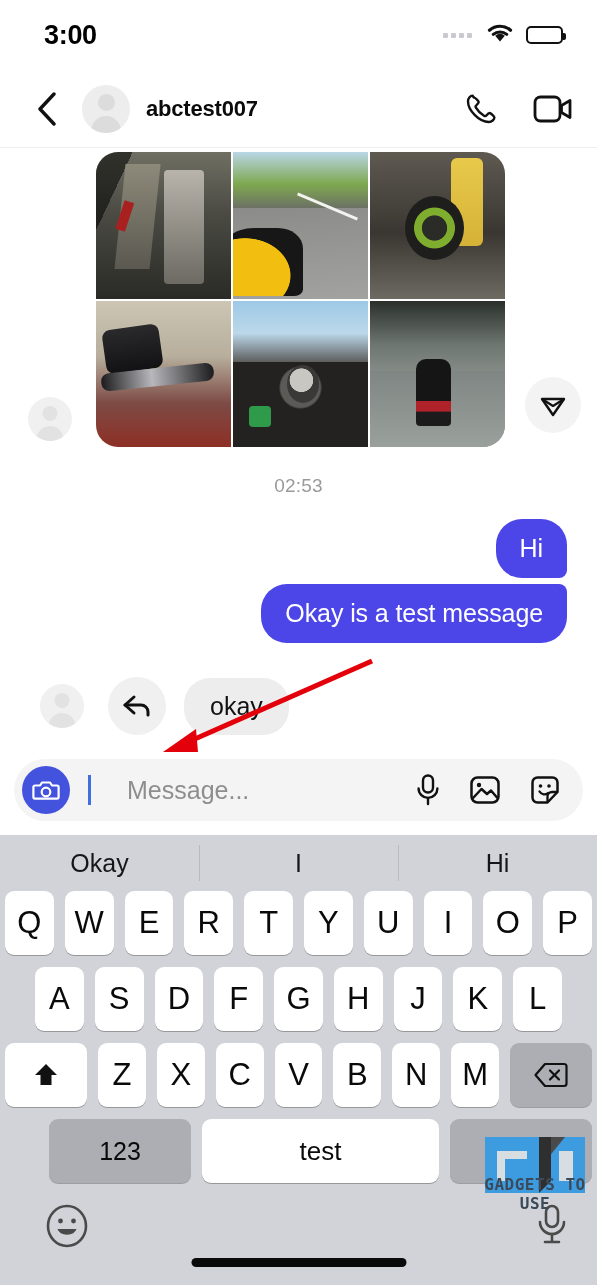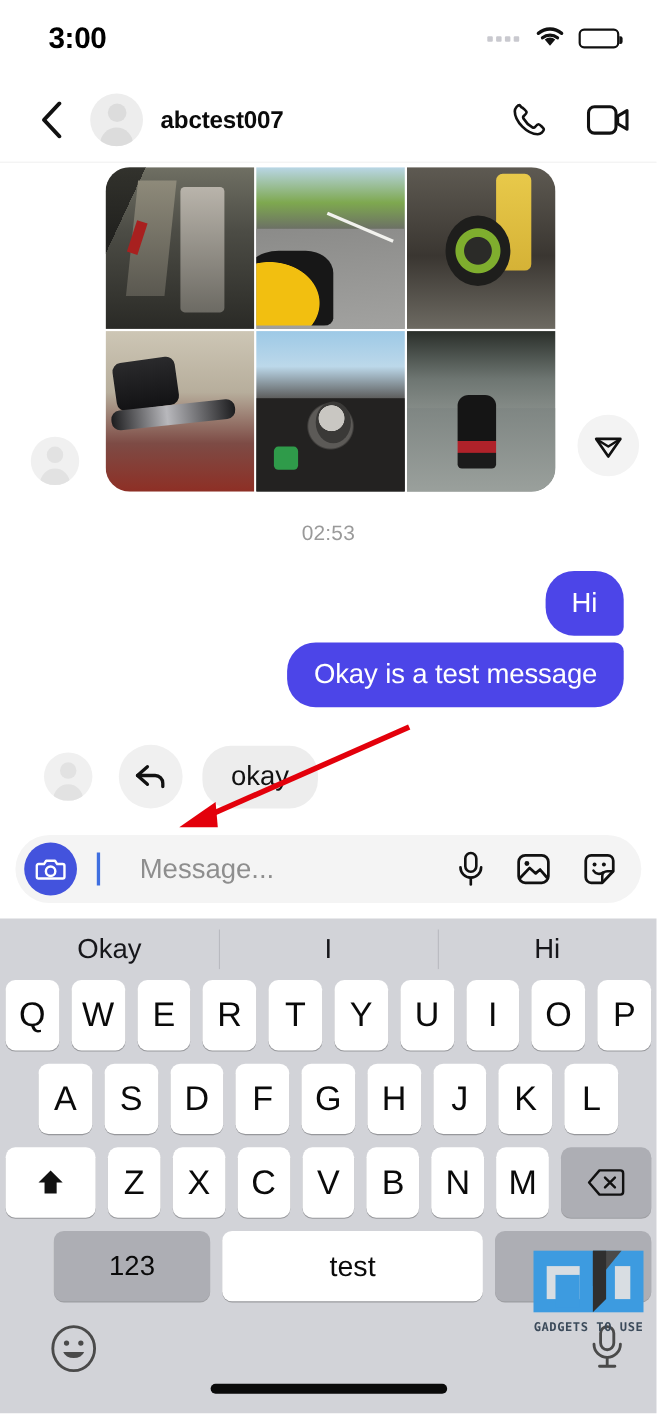--- a/index.html
+++ b/index.html
@@ -222,21 +222,21 @@
     width: 215px; height: 9px; border-radius: 6px; background: #0a0a0a;
   }
 
   
   .watermark {
     position: absolute; right: 6px; bottom: 72px; width: 112px; height: 78px; z-index: 30;
     pointer-events: none;
   }
   .wm-label {
     position: absolute; left: 0; bottom: 0; width: 112px; text-align: center;
-    font-family: "DejaVu Sans Mono", monospace; font-size: 11px; font-weight: 700;
+    font-family: "DejaVu Sans Mono", monospace; font-size: 16px; font-weight: 700;
     color: #3b4a5a; letter-spacing: .5px;
   }
 </style>
 </head>
 <body>
 
 <div id="phone">
 
   <div class="statusbar">
     <div class="status-time">3:00</div>

